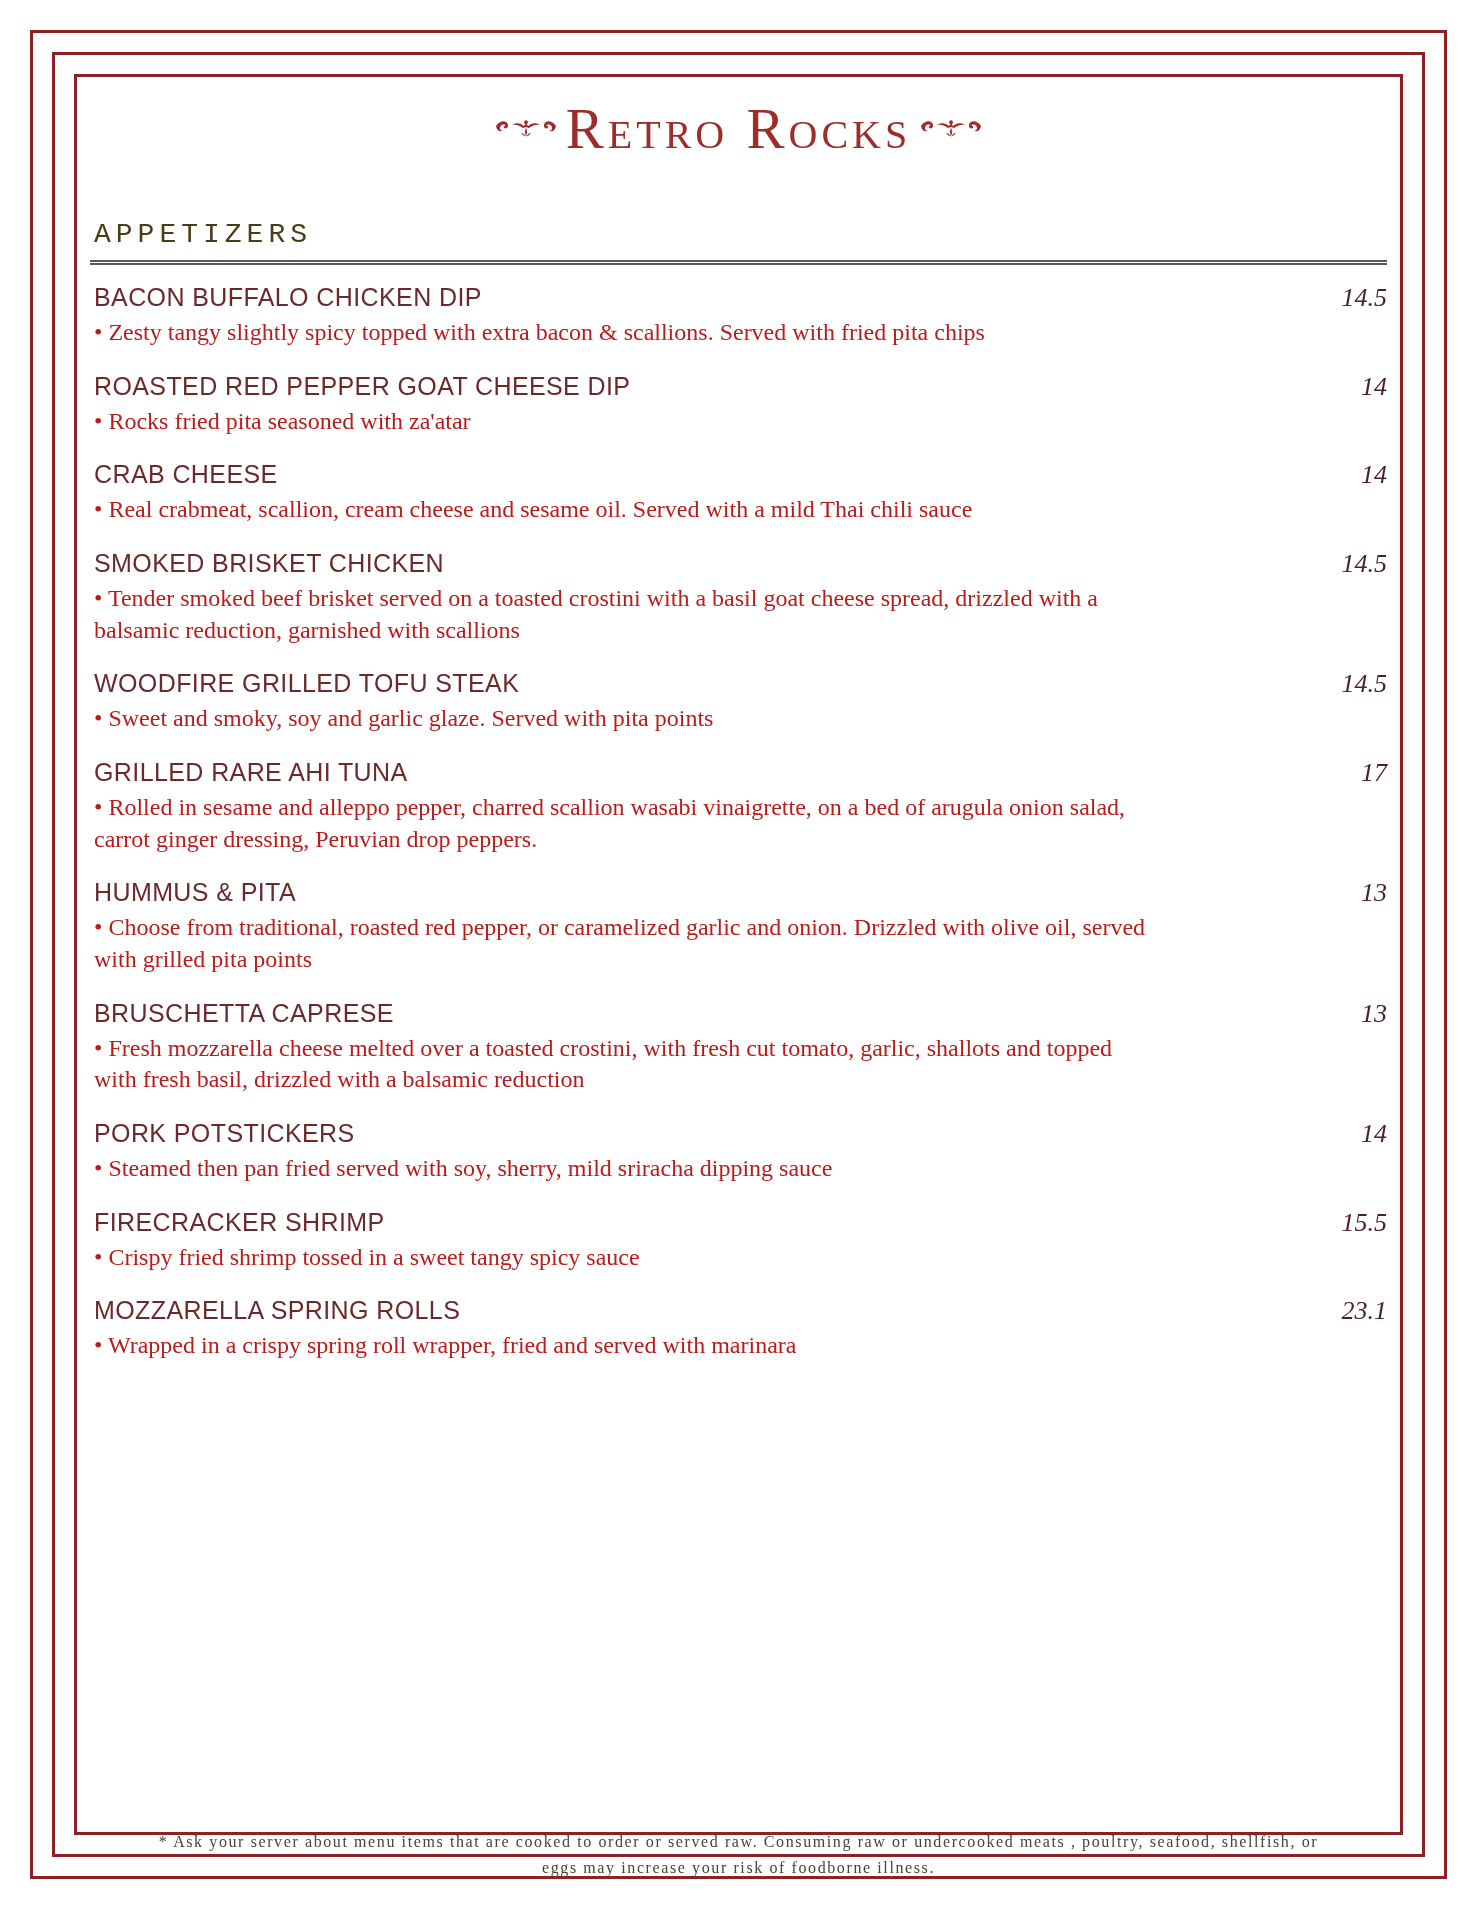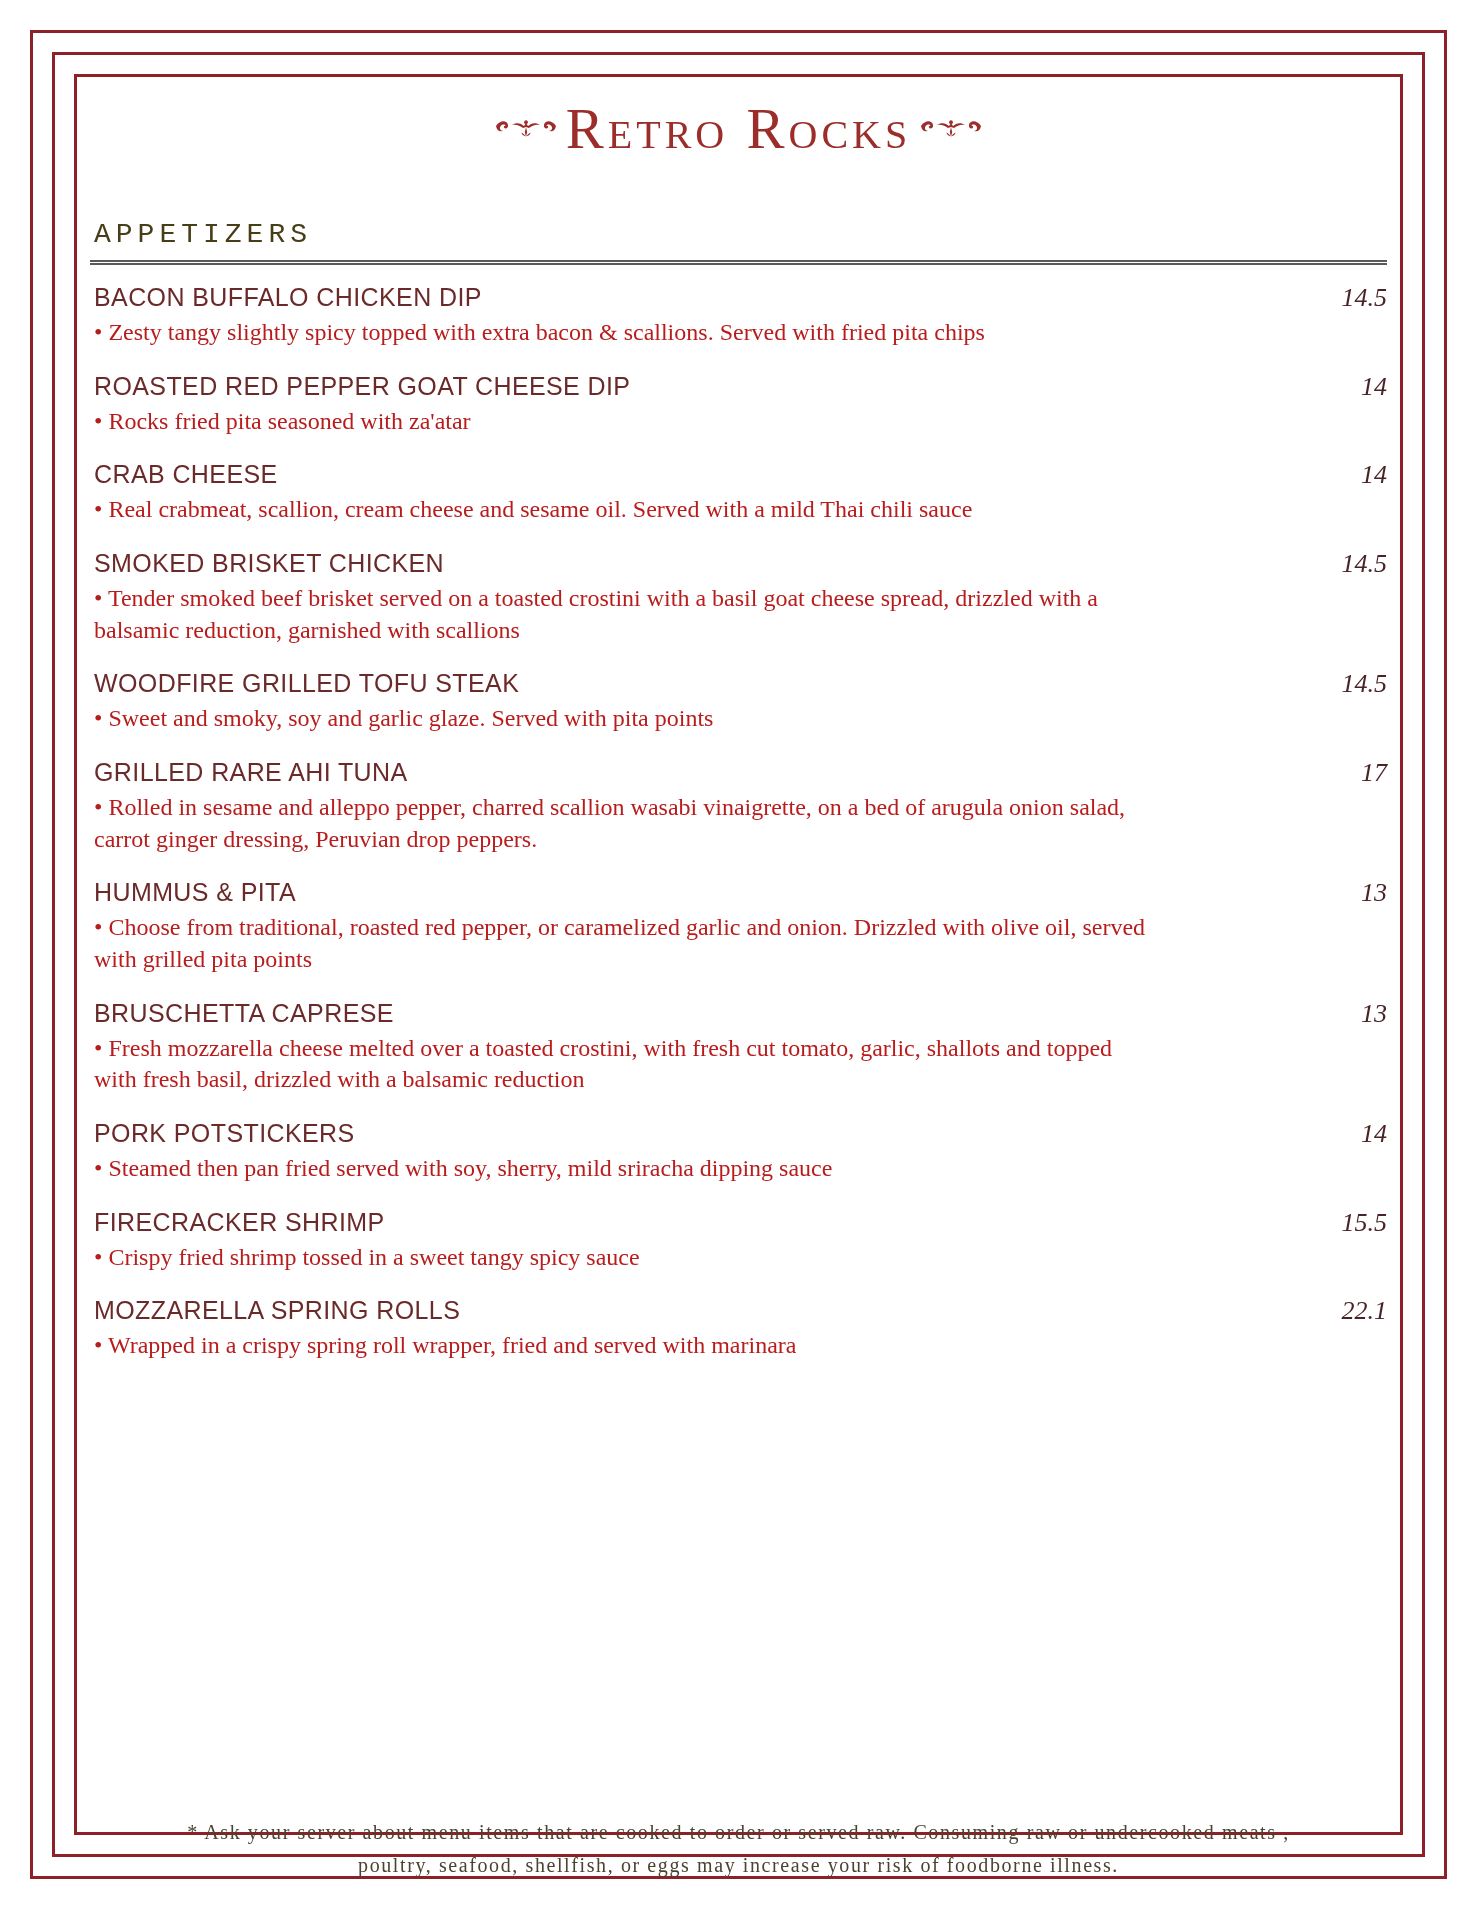--- a/index.html
+++ b/index.html
@@ -108,21 +108,21 @@
   }
 
   
   .footer {
     position: absolute;
     left: 60px; right: 60px;
     bottom: -62px;
     text-align: center;
     color: #4a4330;
     font-family: "Liberation Serif", serif;
-    font-size: 20px;
+    font-size: 16px;
     letter-spacing: 1.6px;
     line-height: 1.62;
   }
 </style>
 </head>
 <body>
 
 <div class="frame frame-1"></div>
 <div class="frame frame-2"></div>
 <div class="frame frame-3"></div>
@@ -233,21 +233,21 @@
         <div class="item">
           <div class="item-head">
             <span class="item-name">FIRECRACKER SHRIMP</span>
             <span class="item-price">15.5</span>
           </div>
           <div class="item-desc">• Crispy fried shrimp tossed in a sweet tangy spicy sauce</div>
         </div>
         <div class="item">
           <div class="item-head">
             <span class="item-name">MOZZARELLA SPRING ROLLS</span>
-            <span class="item-price">22.1</span>
+            <span class="item-price">23.1</span>
           </div>
           <div class="item-desc">• Wrapped in a crispy spring roll wrapper, fried and served with marinara</div>
         </div>
       </div>
   </div>
 
   <div class="footer">* Ask your server about menu items that are cooked to order or served raw. Consuming raw or undercooked meats , poultry, seafood, shellfish, or eggs may increase your risk of foodborne illness.</div>
 </div>
 
 </body></html>

